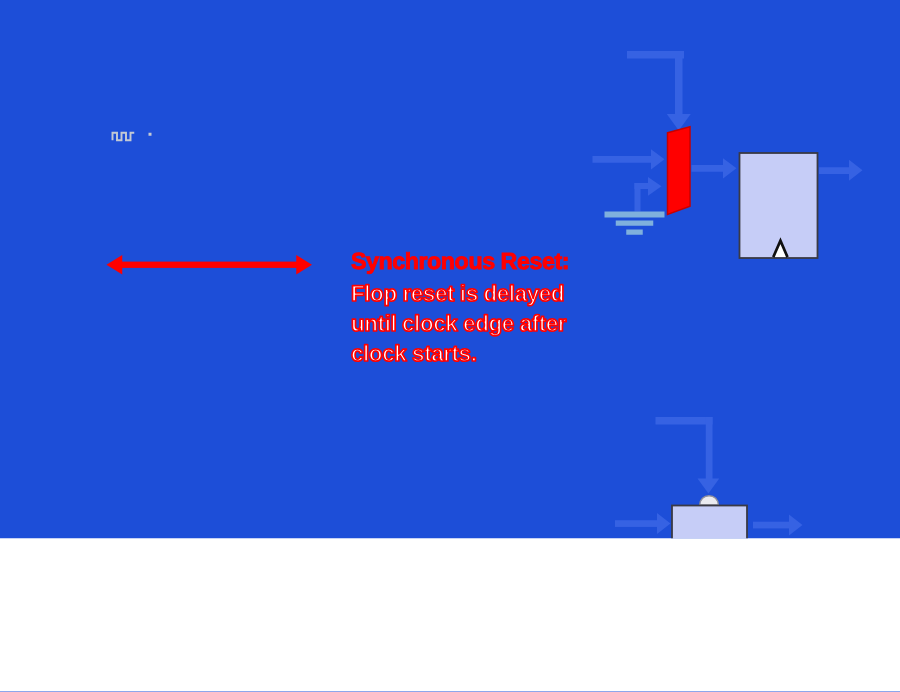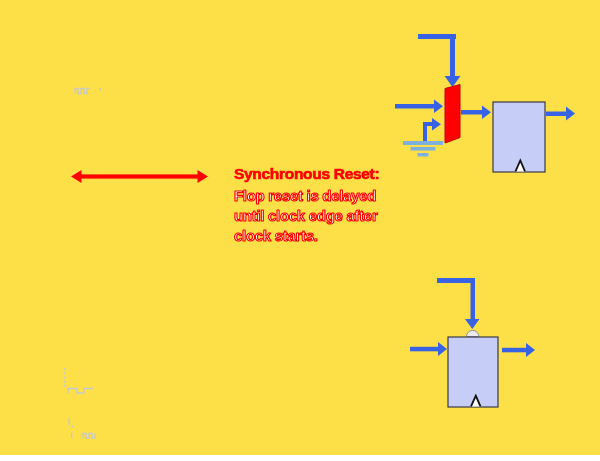--- a/index.html
+++ b/index.html
@@ -1,19 +1,19 @@
 <!DOCTYPE html>
 <html style="--c-red: #ff0000; --c-red_dark: #c80000; --c-blue: #3662e3; --c-blue_light: #7fb0dd; --c-flop_fill: #c6cdf7; --c-flop_border: #3a3a44; --c-faint: #c3c9d4;"><head>
 <meta charset="utf-8">
 <style>
   html,body{margin:0;padding:0;background:#ffffff;}
   .canvas{
     position:relative;
-    width:600px;height:455px;
-    background:#fde047;
+    width:600px;height:359px;
+    background:#1d4ed8;
     overflow:hidden;
     font-family:"Liberation Sans", sans-serif;
   }
   svg{position:absolute;left:0;top:0;}
   .blue{fill:var(--c-blue);}
   .blue-light{fill:var(--c-blue_light);}
   .red{fill:var(--c-red);}
   .mux{fill:var(--c-red);stroke:var(--c-red_dark);stroke-width:1;}
   .flop{fill:var(--c-flop_fill);stroke:var(--c-flop_border);stroke-width:1.2;}
   .wedge{fill:#ffffff;stroke:#111111;stroke-width:1.8;stroke-linejoin:miter;}

